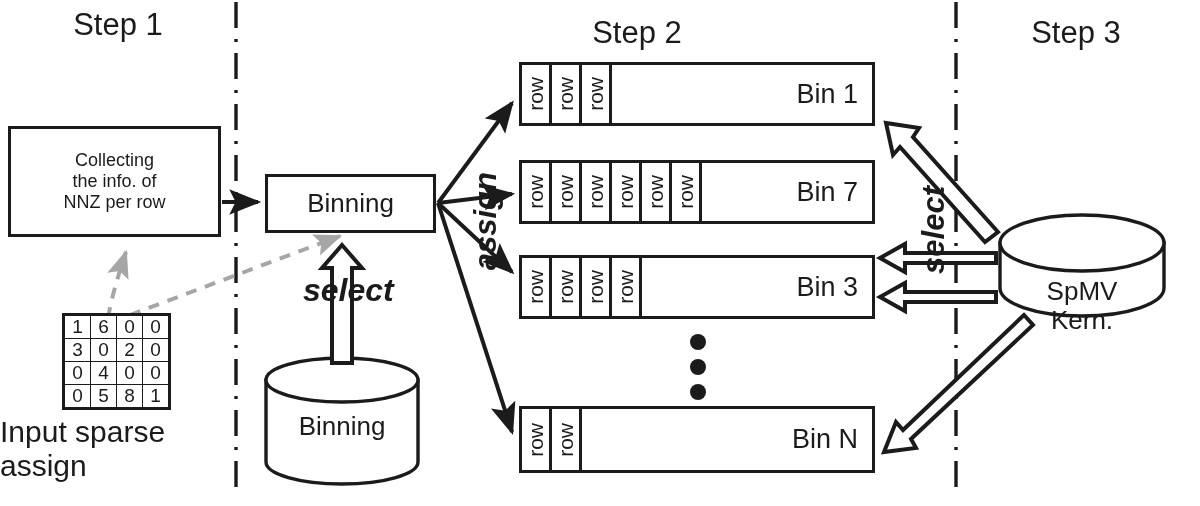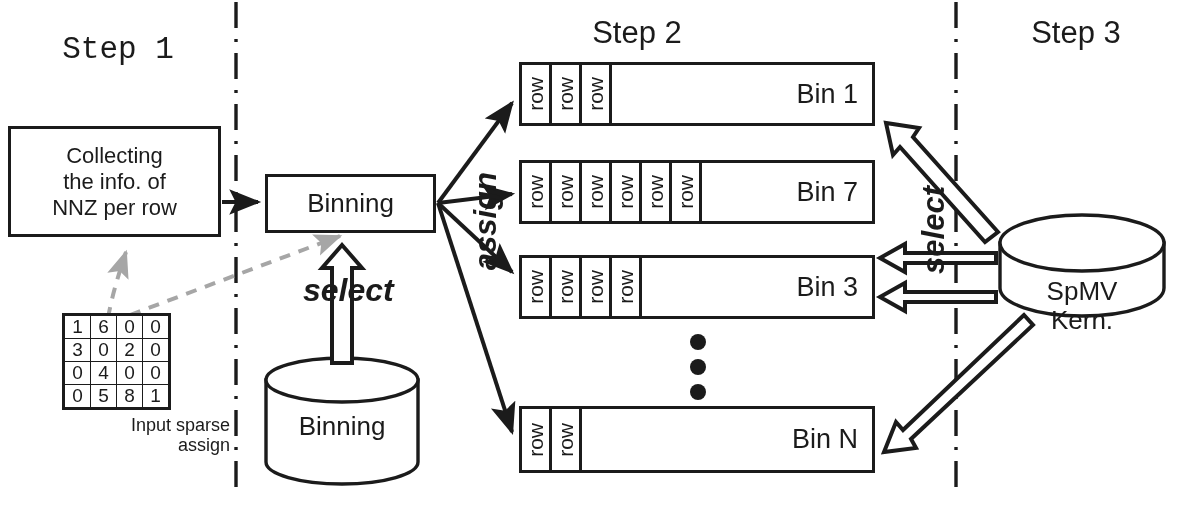--- a/index.html
+++ b/index.html
@@ -8,30 +8,30 @@
 
   svg#layer{position:absolute;left:0;top:0;width:1200px;height:506px;}
 
   .lbl{position:absolute;font-family:"Liberation Sans",sans-serif;color:#1b1b1b;line-height:1.12;}
 
   .step-title{font-size:31px;font-weight:400;text-align:center;}
 
   .box{position:absolute;border:3px solid #1b1b1b;background:#fff;box-sizing:border-box;
        display:flex;align-items:center;justify-content:center;text-align:center;}
 
-  #collecting-box{left:8px;top:126px;width:213px;height:111px;font-size:22px;}
+  #collecting-box{left:8px;top:126px;width:213px;height:111px;font-size:18px;}
   #collecting-box span{display:block;padding:0 4px;}
 
   #binning-box{left:265px;top:174px;width:171px;height:59px;font-size:26px;}
 
   
   #matrix{position:absolute;left:62px;top:313px;border-collapse:collapse;border:3px solid #1b1b1b;background:#fff;}
   #matrix td{border:1px solid #1b1b1b;width:25px;height:22px;text-align:center;font-size:19px;padding:0;
              font-family:"Liberation Sans",sans-serif;}
-  #matrix-caption{left:0px;top:415px;width:230px;text-align:right;font-size:18px;}
+  #matrix-caption{left:0px;top:415px;width:230px;text-align:left;font-size:30px;}
 
   
   .cyl{position:absolute;}
   .cyl .cyl-label{position:absolute;left:0;width:100%;text-align:center;font-size:26px;line-height:1.12;}
 
   
   .bin{position:absolute;border:3px solid #1b1b1b;background:#fff;box-sizing:border-box;display:flex;align-items:stretch;}
   .rowcell{border-right:3px solid #1b1b1b;width:27px;display:flex;align-items:center;justify-content:center;}
   .rowcell span{writing-mode:vertical-rl;transform:rotate(180deg);font-size:21px;letter-spacing:0px;}
   .bin-name{flex:1;display:flex;align-items:center;justify-content:flex-end;padding-right:14px;font-size:27px;}
@@ -120,21 +120,21 @@
       <path d="M996,253 L905,253 L905,244 L880,258 L905,272 L905,263 L996,263 Z" fill="#ffffff" stroke="#1b1b1b" stroke-width="4" stroke-linejoin="miter"></path>
     </g>
     <g>
       <path d="M996,292 L905,292 L905,283 L880,297 L905,311 L905,302 L996,302 Z" fill="#ffffff" stroke="#1b1b1b" stroke-width="4" stroke-linejoin="miter"></path>
     </g>
     <g>
       <path d="M1024,315 L903,430 L896,422 L884,452 L916,448 L911,439 L1033,325 Z" fill="#ffffff" stroke="#1b1b1b" stroke-width="4" stroke-linejoin="miter"></path>
     </g>
   </svg>
 
-  <div class="lbl step-title" style="left:18px;top:33px;width:200px;font-family:Liberation Mono, monospace;">Step 1</div>
+  <div class="lbl step-title" style="left:18px;top:8px;width:200px;">Step 1</div>
   <div class="lbl step-title" style="left:537px;top:16px;width:200px;">Step 2</div>
   <div class="lbl step-title" style="left:976px;top:16px;width:200px;">Step 3</div>
 
   <div class="box" id="collecting-box">
     <div>
       <span>Collecting</span>
       <span>the info. of</span>
       <span>NNZ per row</span>
     </div>
   </div>

